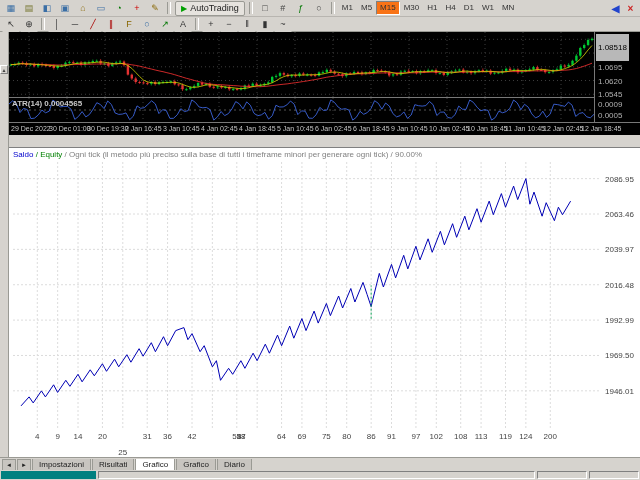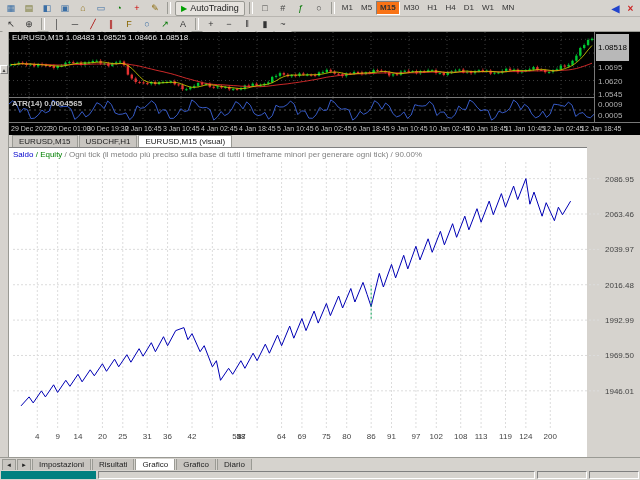--- a/index.html
+++ b/index.html
@@ -8,41 +8,41 @@
   .toolbar{position:absolute;left:0;display:flex;align-items:center;padding:1px 2px;box-sizing:border-box;width:640px;}
   #toolbar-main{top:0;height:17px;border-bottom:1px solid #b8b5b0;}
   #toolbar-tools{top:17px;height:15px;border-bottom:1px solid #9a9a94;}
   .tbtn{width:16px;height:13px;line-height:12px;text-align:center;font-size:9px;flex:0 0 auto;
         border:1px solid #d6d3ce;border-radius:1px;cursor:default;}
   .tbtn span{display:block;}
   .sep{width:2px;height:12px;border-left:1px solid #9a9a94;border-right:1px solid #fff;margin:0 3px;flex:0 0 auto;}
   .atbtn{display:flex;align-items:center;gap:3px;height:13px;padding:0 5px;margin:0 1px;
          border:1px solid #9a9a94;border-radius:2px;background:#e6e3de;font-size:9px;flex:0 0 auto;}
   .pbtn{height:12px;line-height:12px;padding:0 3px;font-size:8px;color:#333;border:1px solid #d6d3ce;flex:0 0 auto;}
-  .pbtn.active{border-color:#808080 #ffffff #ffffff #808080;background:#f97316;font-weight:bold;}
+  .pbtn.active{border-color:#808080 #ffffff #ffffff #808080;background:#f97316;}
   .winbtn{width:15px;height:13px;line-height:13px;text-align:center;font-weight:bold;font-size:10px;flex:0 0 auto;}
   #left-strip{position:absolute;left:0;top:32px;width:9px;height:425px;background:#d6d3ce;border-right:1px solid #9a9a94;box-sizing:border-box;}
   #scroll-up{position:absolute;left:0;top:33px;width:8px;height:9px;font-size:5px;line-height:9px;text-align:center;color:#444;
              border:1px solid;border-color:#fff #808080 #808080 #fff;background:#d6d3ce;box-sizing:border-box;}
   #chart{position:absolute;left:9px;top:32px;width:631px;height:103px;background:#000;}
   #svg-main{position:absolute;left:0;top:0;}
   #svg-sub{position:absolute;left:0;top:66px;}
   #pane-sep1{position:absolute;left:0;top:65px;width:631px;height:1px;background:#787878;}
   #pane-sep2{position:absolute;left:0;top:90px;width:631px;height:1px;background:#787878;}
   #price-scale{position:absolute;left:585px;top:0;width:46px;height:90px;background:#000;border-left:1px solid #787878;box-sizing:border-box;}
   .plabel{position:absolute;left:3px;font-size:8px;color:#b0b0b0;white-space:nowrap;}
   .ptag{position:absolute;left:1px;font-size:8px;background:#b8b8b8;color:#000;padding:9px 2px;white-space:nowrap;}
   #chart-title{position:absolute;left:3px;top:1px;font-size:8px;color:#e8e8e8;white-space:nowrap;}
   #indicator-title{position:absolute;left:3px;top:67px;font-size:8px;color:#c8c8c8;white-space:nowrap;font-weight:bold;}
   #time-axis{position:absolute;left:0;top:91px;width:631px;height:12px;background:#000;}
   .tlabel{position:absolute;top:2px;font-size:7px;color:#c8c8c8;white-space:nowrap;}
   #chart-tabs{position:absolute;left:9px;top:135px;width:631px;height:12px;display:flex;align-items:flex-end;padding-left:3px;box-sizing:border-box;}
   .ctab{height:11px;line-height:11px;padding:0 6px;font-size:8px;background:#c8c5c0;border:1px solid #9a9a94;border-bottom:none;margin-right:1px;white-space:nowrap;}
   .ctab.active{background:#ffffff;}
-  #tester{position:absolute;left:9px;top:147px;width:578px;height:310px;background:#ffffff;border-top:1px solid #808080;box-sizing:border-box;}
+  #tester{position:absolute;left:9px;top:147px;width:631px;height:310px;background:#ffffff;border-top:1px solid #808080;box-sizing:border-box;}
   #tester-header{position:absolute;left:4px;top:2px;font-size:8px;white-space:nowrap;}
   .hdr-saldo{color:#0000cc;}
   .hdr-eq{color:#008000;}
   .hdr-rest{color:#808080;}
   #svg-eq{position:absolute;left:4px;top:14px;}
   .ylab{position:absolute;left:596px;font-size:8px;color:#444;white-space:nowrap;}
   .xlab{position:absolute;top:284px;font-size:8px;color:#444;transform:translateX(-50%);}
   #bottom-tabs{position:absolute;left:0;top:457px;width:640px;height:13px;background:#d6d3ce;display:flex;align-items:flex-start;padding:1px 16px 0 2px;box-sizing:border-box;border-top:1px solid #9a9a94;}
   .arrowbtn{width:12px;height:11px;font-size:6px;text-align:center;line-height:11px;border:1px solid #9a9a94;background:#c8c5c0;margin-right:1px;flex:0 0 auto;}
   .ttab{height:11px;line-height:11px;padding:0 6px;font-size:8px;background:#c8c5c0;border:1px solid #9a9a94;border-top:none;margin-right:1px;white-space:nowrap;flex:0 0 auto;}
@@ -520,21 +520,20 @@
     <div id="price-scale">
         <div class="plabel" style="top: 3.32394px;">1.0845</div>
         <div class="plabel" style="top: 17.0563px;">1.0770</div>
         <div class="plabel" style="top: 30.7887px;">1.0695</div>
         <div class="plabel" style="top: 44.5211px;">1.0620</div>
         <div class="plabel" style="top: 58.2535px;">1.0545</div>
         <div class="ptag" style="top: 2.07887px;">1.08518</div>
         <div class="plabel" style="top: 68px;">0.0009</div>
         <div class="plabel" style="top: 78.8px;">0.0005</div>
       </div>
-    <div id="chart-title">EURUSD,M15 1.08483 1.08525 1.08466 1.08518</div>
     <div id="indicator-title">ATR(14) 0.0004565</div>
     <div id="time-axis">
         <span class="tlabel" style="left: 2px;">29 Dec 2022</span>
         <span class="tlabel" style="left: 40px;">30 Dec 01:00</span>
         <span class="tlabel" style="left: 78px;">30 Dec 19:30</span>
         <span class="tlabel" style="left: 116px;">2 Jan 16:45</span>
         <span class="tlabel" style="left: 154px;">3 Jan 10:45</span>
         <span class="tlabel" style="left: 192px;">4 Jan 02:45</span>
         <span class="tlabel" style="left: 230px;">4 Jan 18:45</span>
         <span class="tlabel" style="left: 268px;">5 Jan 10:45</span>
@@ -542,25 +541,20 @@
         <span class="tlabel" style="left: 344px;">6 Jan 18:45</span>
         <span class="tlabel" style="left: 382px;">9 Jan 10:45</span>
         <span class="tlabel" style="left: 420px;">10 Jan 02:45</span>
         <span class="tlabel" style="left: 458px;">10 Jan 18:45</span>
         <span class="tlabel" style="left: 496px;">11 Jan 10:45</span>
         <span class="tlabel" style="left: 534px;">12 Jan 02:45</span>
         <span class="tlabel" style="left: 572px;">12 Jan 18:45</span>
       </div>
   </div>
 
-  <div id="chart-tabs">
-      <div class="ctab">EURUSD,M15</div>
-      <div class="ctab">USDCHF,H1</div>
-      <div class="ctab active">EURUSD,M15 (visual)</div>
-    </div>
 
   <div id="tester">
     <div id="tester-header">
       <span class="hdr-saldo">Saldo</span><span class="hdr-eq"> / Equity</span><span class="hdr-rest"> / Ogni tick (il metodo più preciso sulla base di tutti i timeframe minori per generare ogni tick) / 90.00%</span>
     </div>
     <svg id="svg-eq" width="586" height="268">
         <line x1="24.285714285714285" y1="0" x2="24.285714285714285" y2="268" stroke="#dcdcdc" stroke-dasharray="2,2"></line>
         <line x1="44.642857142857146" y1="0" x2="44.642857142857146" y2="268" stroke="#dcdcdc" stroke-dasharray="2,2"></line>
         <line x1="65" y1="0" x2="65" y2="268" stroke="#dcdcdc" stroke-dasharray="2,2"></line>
         <line x1="89.42857142857143" y1="0" x2="89.42857142857143" y2="268" stroke="#dcdcdc" stroke-dasharray="2,2"></line>
@@ -591,21 +585,21 @@
         <line x1="0" y1="158.1049438202247" x2="586" y2="158.1049438202247" stroke="#dcdcdc" stroke-dasharray="2,2"></line>
         <line x1="0" y1="193.47191011235955" x2="586" y2="193.47191011235955" stroke="#dcdcdc" stroke-dasharray="2,2"></line>
         <line x1="0" y1="228.83887640449439" x2="586" y2="228.83887640449439" stroke="#dcdcdc" stroke-dasharray="2,2"></line>
         <polyline points="8.0,243.9 16.1,234.9 20.2,240.9 28.4,228.9 32.4,234.9 40.6,222.8 44.6,230.4 52.8,218.3 56.9,224.3 65.0,212.3 69.1,219.8 77.2,207.8 81.3,213.8 89.4,201.8 93.5,209.3 101.6,197.2 105.7,204.8 113.9,192.7 117.9,200.2 126.1,186.7 130.1,194.2 138.3,180.7 142.4,189.7 150.5,174.7 154.6,183.7 162.7,168.6 170.9,165.6 174.9,177.7 179.0,171.6 187.1,189.7 191.2,183.7 199.4,204.8 203.4,198.7 207.5,218.3 215.6,206.3 219.7,212.3 227.9,198.7 231.9,206.3 240.1,191.2 244.1,198.7 252.3,182.2 256.4,191.2 264.5,173.1 268.6,183.7 276.7,164.1 280.8,176.2 288.9,156.6 293.0,168.6 301.1,149.1 305.2,161.1 313.4,141.5 317.4,153.6 325.6,134.0 329.6,146.0 337.8,126.5 341.9,140.0 350.0,120.4 354.1,132.5 358.1,144.5 366.3,111.4 370.4,125.0 378.5,102.4 382.6,115.9 390.7,93.3 394.8,106.9 402.9,84.3 407.0,97.9 415.1,76.8 419.2,90.3 427.4,69.3 431.4,82.8 439.6,61.7 443.6,75.3 451.8,54.2 455.9,67.8 464.0,46.7 468.1,60.2 476.2,39.1 480.3,52.7 488.4,31.6 492.5,45.2 500.6,24.1 504.7,37.6 512.9,16.6 516.9,42.2 521.0,30.1 529.1,54.2 533.2,40.7 541.4,58.7 545.4,45.2 549.5,52.7 557.6,39.1" fill="none" stroke="#0000b4" stroke-width="1"></polyline>
         <line x1="358.14285714285717" y1="156.58426966292134" x2="358.14285714285717" y2="123.46067415730337" stroke="#00a050" stroke-width="1" stroke-dasharray="2,2"></line>
       </svg>
   <span class="xlab" style="left: 28.2857px;">4</span>
       <span class="xlab" style="left: 48.6429px;">9</span>
       <span class="xlab" style="left: 69px;">14</span>
       <span class="xlab" style="left: 93.4286px;">20</span>
-      <span class="xlab" style="left: 113.786px;">25</span>
+      <span class="xlab" style="left: 113.786px; margin-top: 16px;">25</span>
       <span class="xlab" style="left: 138.214px;">31</span>
       <span class="xlab" style="left: 158.571px;">36</span>
       <span class="xlab" style="left: 183px;">42</span>
       <span class="xlab" style="left: 203.357px; margin-left: 29px;">47</span>
       <span class="xlab" style="left: 227.786px;">53</span>
       <span class="xlab" style="left: 232px;">58</span>
       <span class="xlab" style="left: 272.571px;">64</span>
       <span class="xlab" style="left: 292.929px;">69</span>
       <span class="xlab" style="left: 317.357px;">75</span>
       <span class="xlab" style="left: 337.714px;">80</span>

